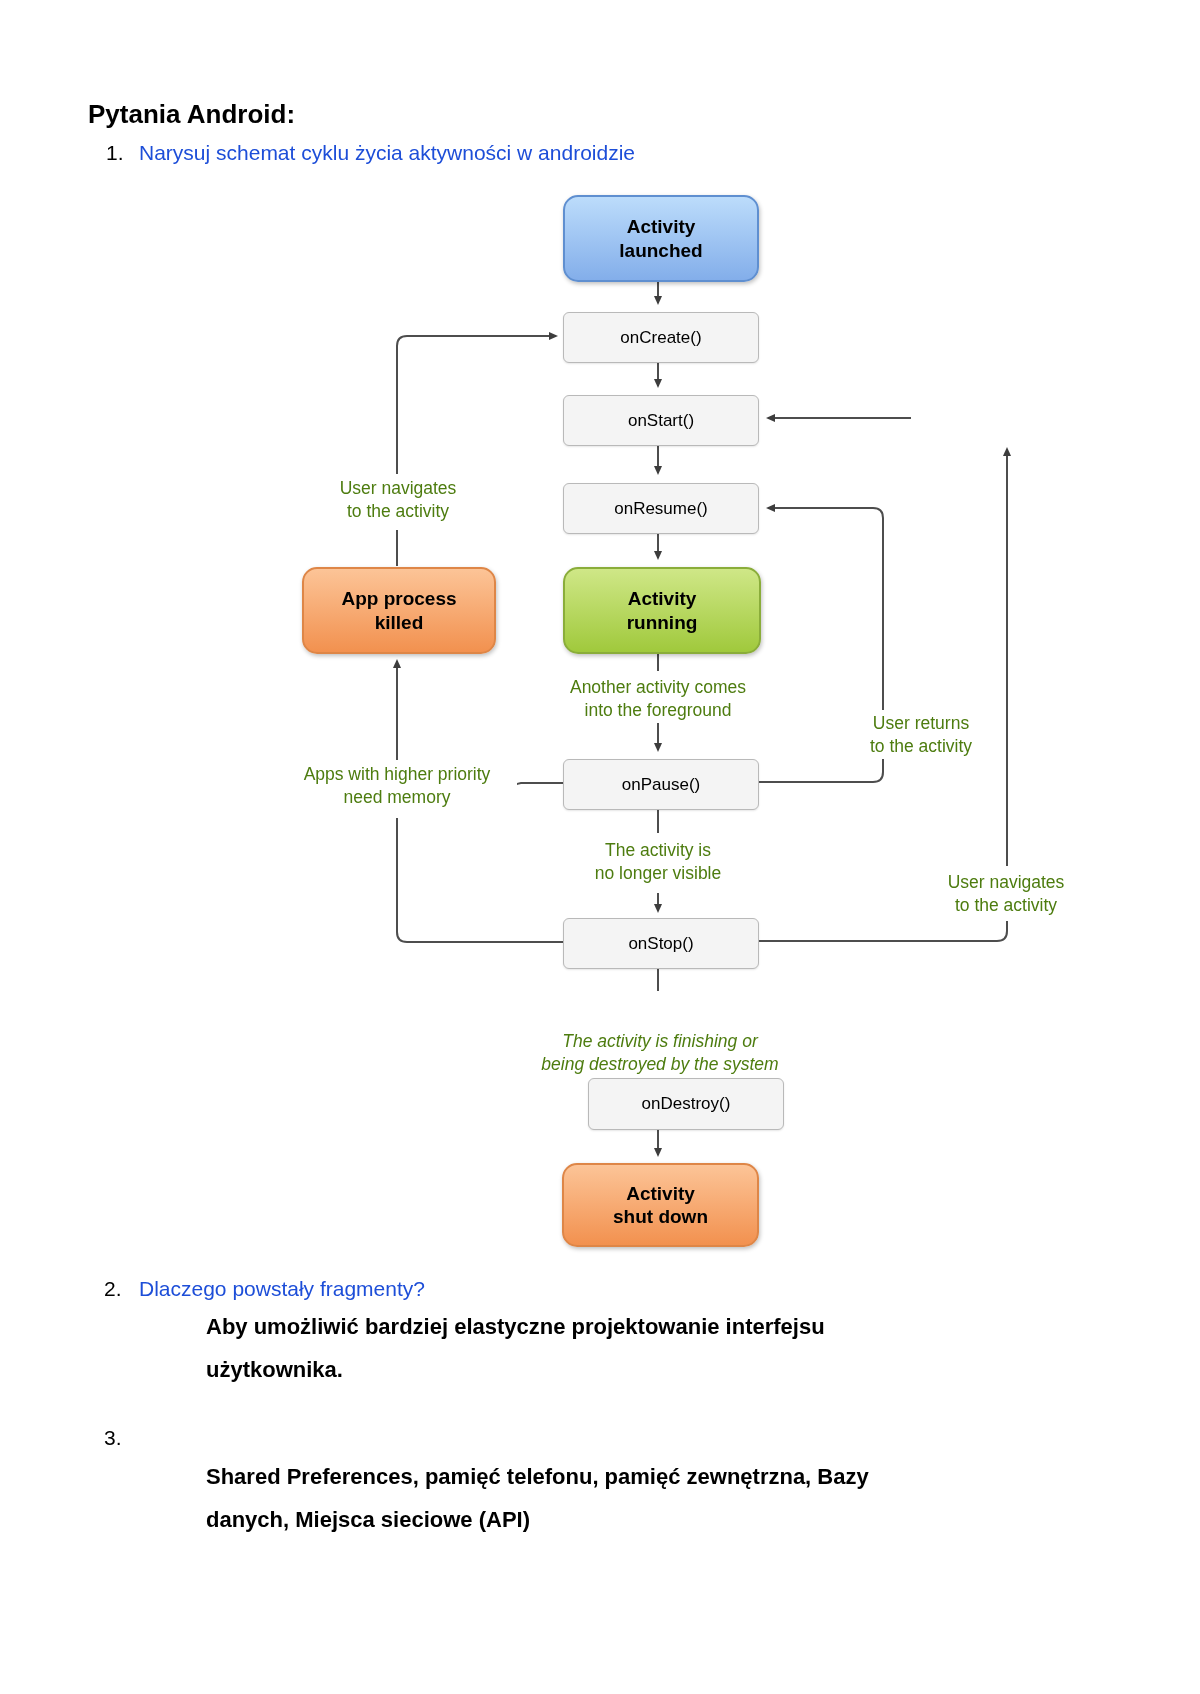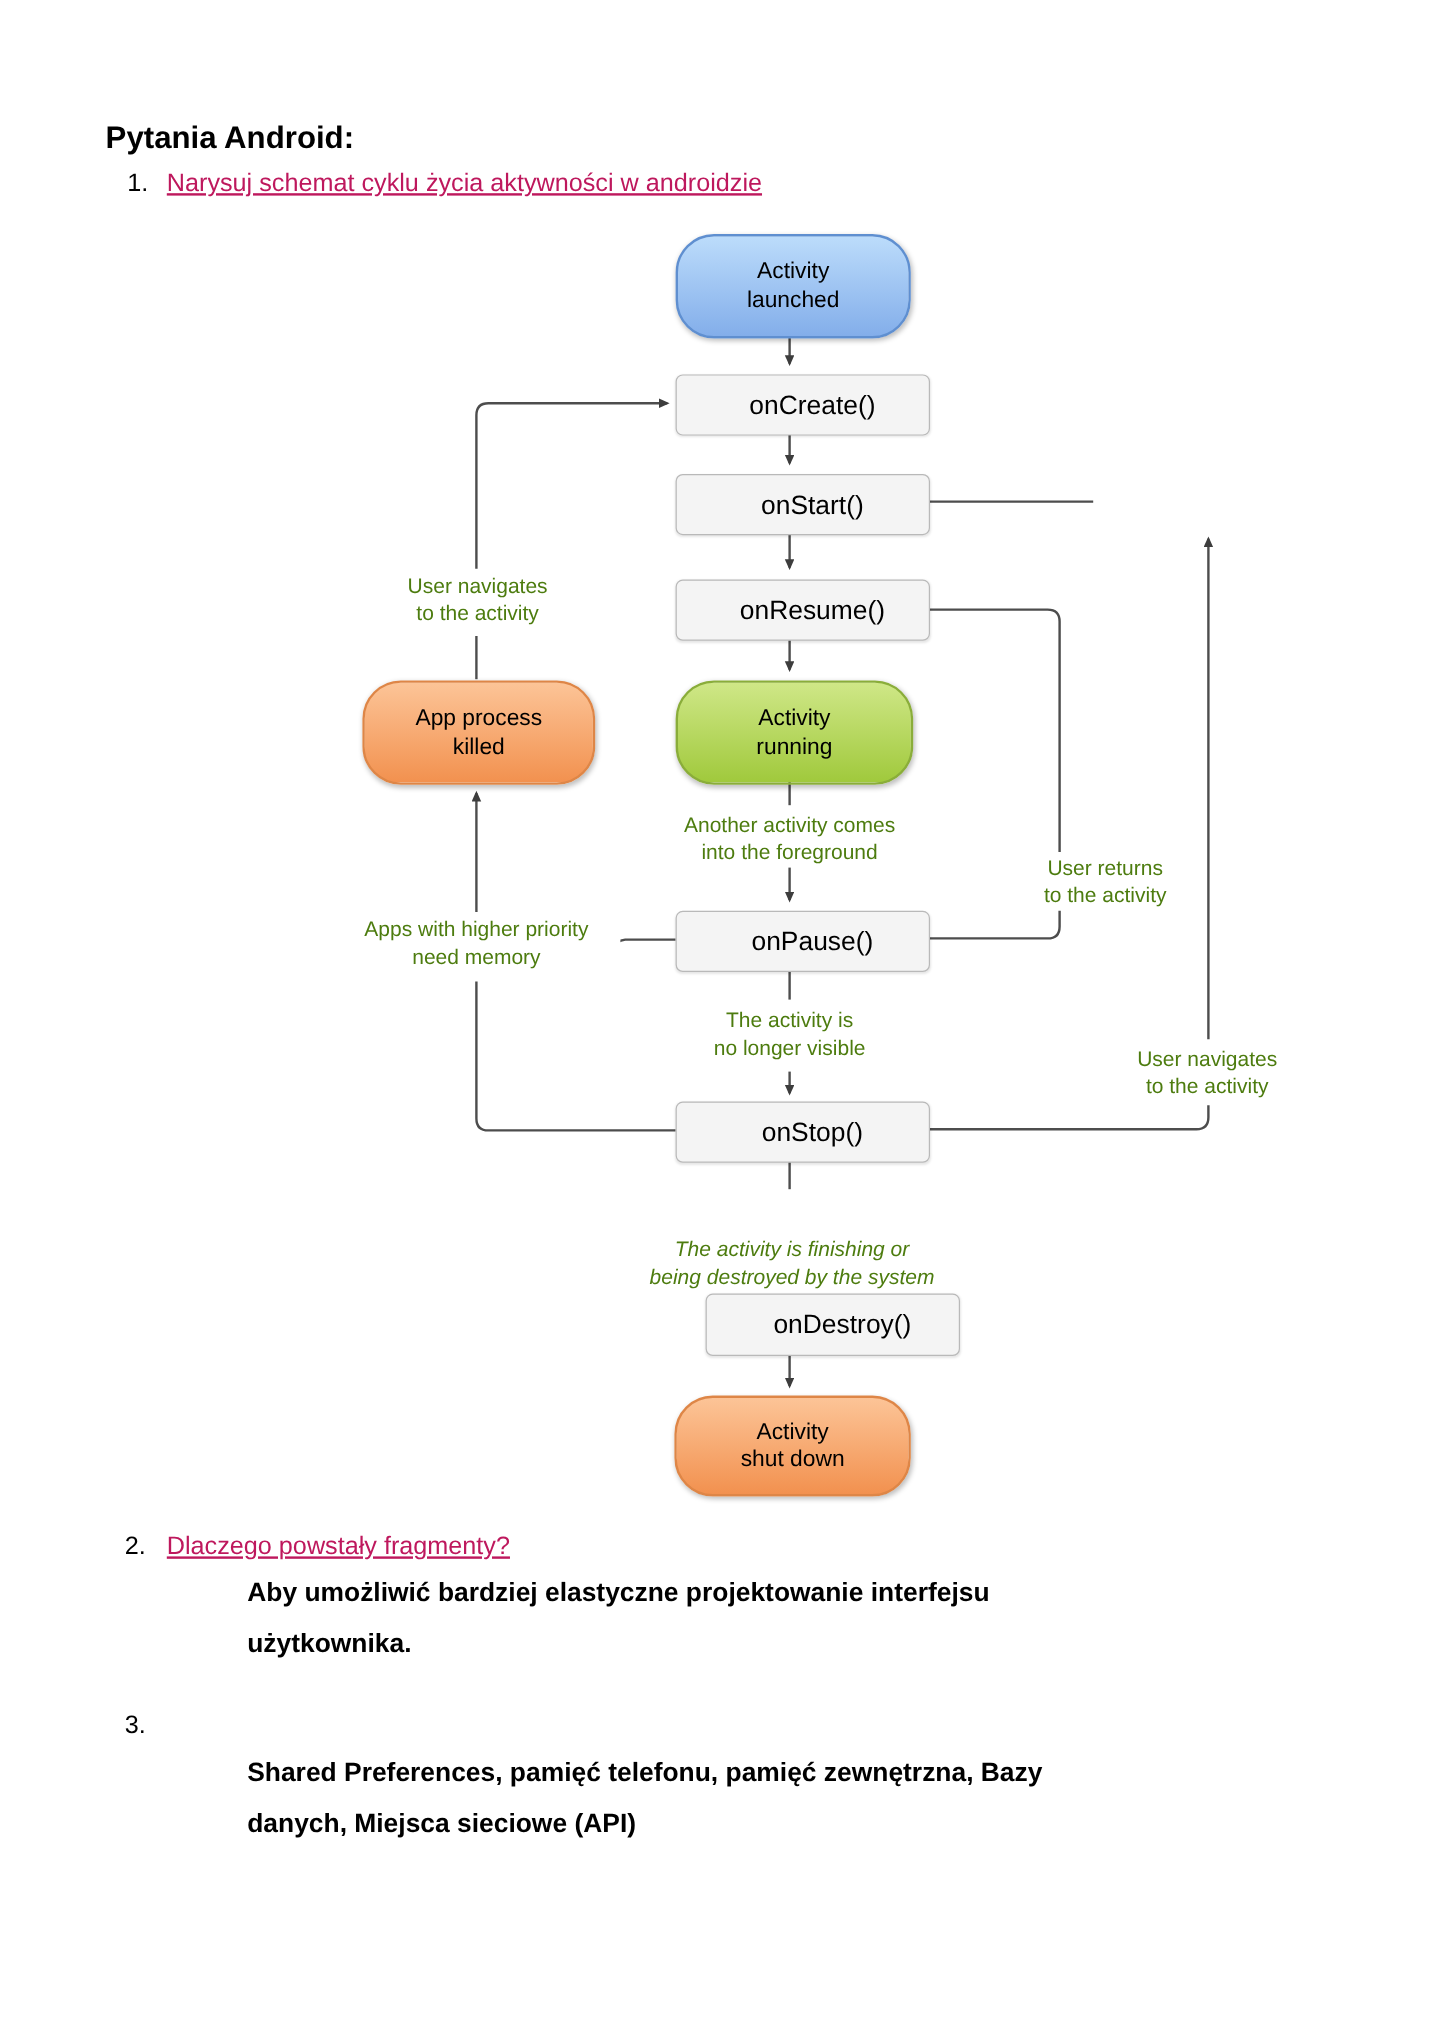--- a/index.html
+++ b/index.html
@@ -3,33 +3,33 @@
 <meta charset="utf-8">
 <style>
   html,body { margin:0; padding:0; background:#fff; }
   .page {
     position:relative; width:1200px; height:1694px; background:#ffffff;
     font-family:"Liberation Sans", sans-serif; overflow:hidden;
   }
   .abs { position:absolute; }
   .doc-title { font-size:26px; font-weight:bold; color:#000; }
   .q-number { font-size:21px; color:#000; }
-  .q-text   { font-size:21px; color:#be185d;text-decoration:underline; }
+  .q-text   { font-size:21px; color:#1d4ed8; }
   .answer   { font-size:22px; font-weight:bold; color:#000; }
 
   svg.connectors { position:absolute; left:0; top:0; }
 
   .state-box {
     position:absolute; background:#f4f4f4; border:1px solid #b9b9b9; border-radius:6px;
     display:flex; align-items:center; justify-content:center;
-    font-size:22px; color:#000; box-shadow:0 1px 2px rgba(0,0,0,0.10);padding-left:16px;
+    font-size:17px; color:#000; box-shadow:0 1px 2px rgba(0,0,0,0.10);
   }
   .pill {
-    position:absolute; border-radius:32px; display:flex; align-items:center; justify-content:center;
-    text-align:center; font-weight:normal; font-size:19px; line-height:1.22; color:#000;
+    position:absolute; border-radius:15px; display:flex; align-items:center; justify-content:center;
+    text-align:center; font-weight:bold; font-size:19px; line-height:1.22; color:#000;
     white-space:pre-line; box-shadow:1px 2px 4px rgba(0,0,0,0.25);
   }
   .pill-blue   { background:linear-gradient(#bcdcfb,#83aeea); border:2px solid #5f8fd0; }
   .pill-green  { background:linear-gradient(#cfe787,#a0c93c); border:2px solid #8aad3a; }
   .pill-orange { background:linear-gradient(#fcc497,#f2914f); border:2px solid #de8647; }
 
   .edge-label {
     position:absolute; color:#4d7c0f; font-size:17.5px; line-height:1.3;
     text-align:center; white-space:pre-line; background:#ffffff;
   }

